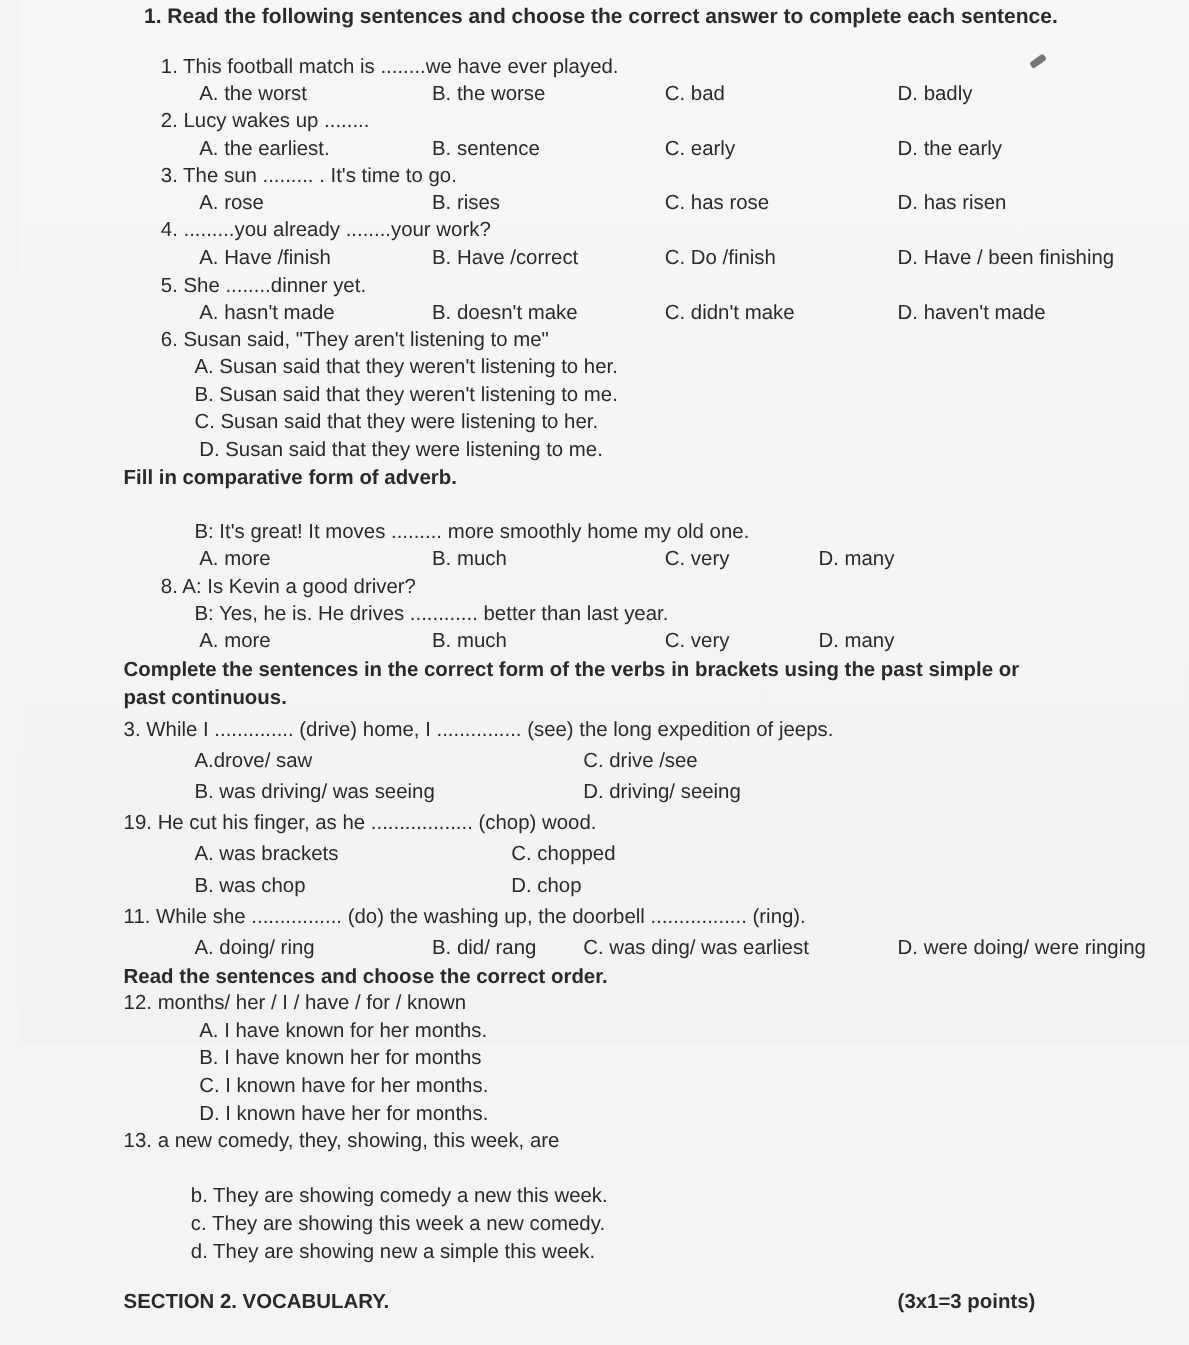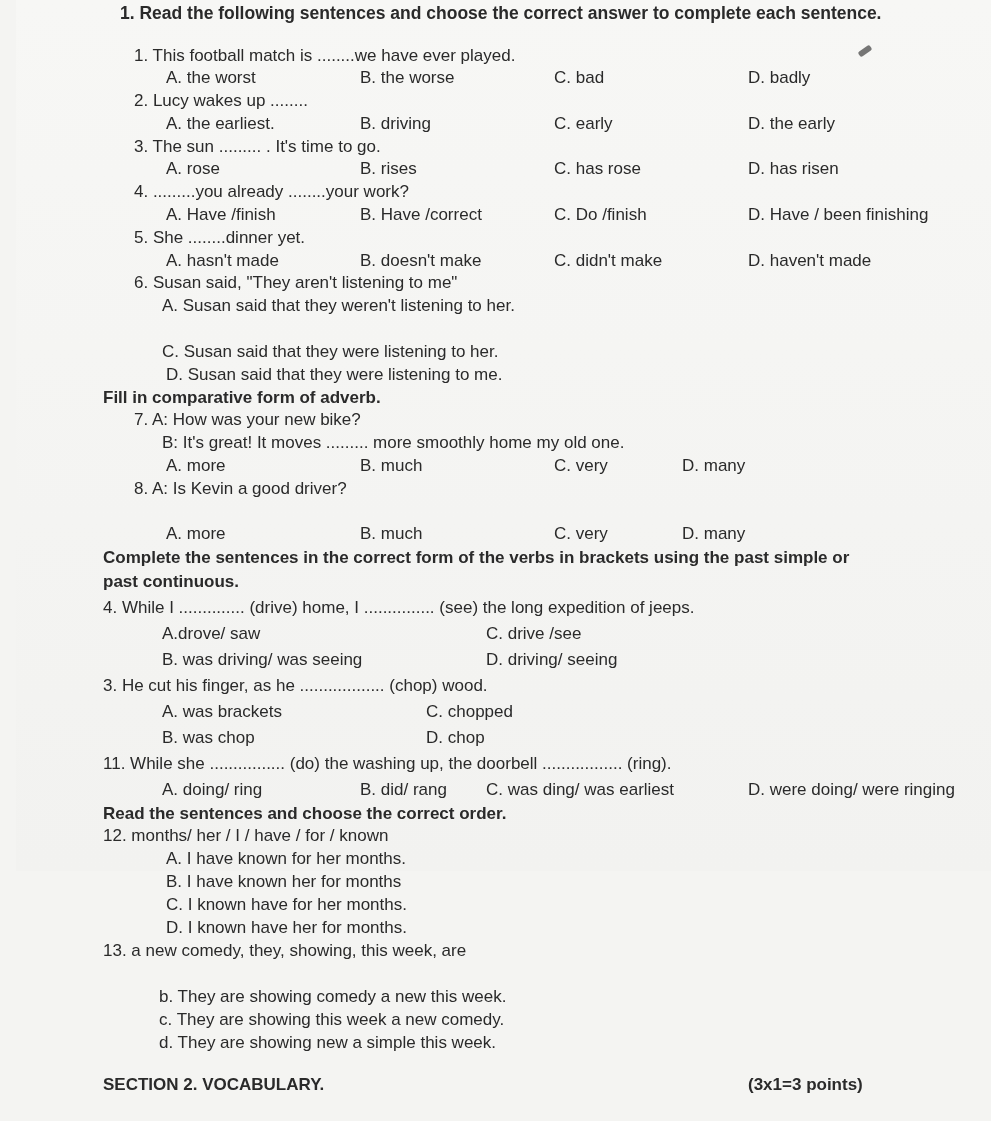--- a/index.html
+++ b/index.html
@@ -27,21 +27,21 @@
   <div class="ln b title" style="left:104px;top:3px">1. Read the following sentences and choose the correct answer to complete each sentence.</div>
 
   <div class="ln" style="left:118px;top:46px">1.  This football match is ........we have ever played.</div>
   <div class="ln" style="left:150px;top:68px">A.  the worst</div>
   <div class="ln" style="left:344px;top:68px">B. the worse</div>
   <div class="ln" style="left:538px;top:68px">C. bad</div>
   <div class="ln" style="left:732px;top:68px">D. badly</div>
 
   <div class="ln" style="left:118px;top:91px">2.  Lucy wakes up ........</div>
   <div class="ln" style="left:150px;top:114px">A. the earliest.</div>
-  <div class="ln" style="left:344px;top:114px">B. driving</div>
+  <div class="ln" style="left:344px;top:114px">B. sentence</div>
   <div class="ln" style="left:538px;top:114px">C. early</div>
   <div class="ln" style="left:732px;top:114px">D. the early</div>
 
   <div class="ln" style="left:118px;top:137px">3. The sun ......... . It's time to go.</div>
   <div class="ln" style="left:150px;top:159px">A. rose</div>
   <div class="ln" style="left:344px;top:159px">B. rises</div>
   <div class="ln" style="left:538px;top:159px">C. has rose</div>
   <div class="ln" style="left:732px;top:159px">D. has risen</div>
 
   <div class="ln" style="left:118px;top:182px">4. .........you already ........your work?</div>
@@ -51,48 +51,49 @@
   <div class="ln" style="left:732px;top:205px">D. Have / been finishing</div>
 
   <div class="ln" style="left:118px;top:228px">5. She ........dinner yet.</div>
   <div class="ln" style="left:150px;top:251px">A. hasn't made</div>
   <div class="ln" style="left:344px;top:251px">B. doesn't make</div>
   <div class="ln" style="left:538px;top:251px">C. didn't make</div>
   <div class="ln" style="left:732px;top:251px">D. haven't made</div>
 
   <div class="ln" style="left:118px;top:273px">6. Susan said, "They aren't listening to me"</div>
   <div class="ln" style="left:146px;top:296px">A. Susan said that they weren't listening to her.</div>
+  <div class="ln" style="left:146px;top:319px">B. Susan said that they weren't listening to me.</div>
   <div class="ln" style="left:146px;top:342px">C. Susan said that they were listening to her.</div>
   <div class="ln" style="left:150px;top:365px">D. Susan said that they were listening to me.</div>
 
   <div class="ln b" style="left:87px;top:388px">Fill in comparative form of adverb.</div>
 
-  <div class="ln" style="left:118px;top:410px">7. A: How was your new bike?</div>
   <div class="ln" style="left:146px;top:433px">B: It's great! It moves ......... more smoothly home my old one.</div>
   <div class="ln" style="left:150px;top:456px">A.  more</div>
   <div class="ln" style="left:344px;top:456px">B. much</div>
   <div class="ln" style="left:538px;top:456px">C. very</div>
   <div class="ln" style="left:666px;top:456px">D. many</div>
 
   <div class="ln" style="left:118px;top:479px">8. A: Is Kevin a good driver?</div>
+  <div class="ln" style="left:146px;top:502px">B: Yes, he is. He drives ............ better than last year.</div>
   <div class="ln" style="left:150px;top:524px">A.  more</div>
   <div class="ln" style="left:344px;top:524px">B. much</div>
   <div class="ln" style="left:538px;top:524px">C. very</div>
   <div class="ln" style="left:666px;top:524px">D. many</div>
 
   <div class="ln b" style="left:87px;top:548px">Complete the sentences in the correct form of the verbs in brackets using the past simple or</div>
   <div class="ln b" style="left:87px;top:572px">past continuous.</div>
 
-  <div class="ln" style="left:87px;top:598px">4. While I .............. (drive) home, I ............... (see) the long expedition of jeeps.</div>
+  <div class="ln" style="left:87px;top:598px">3. While I .............. (drive) home, I ............... (see) the long expedition of jeeps.</div>
   <div class="ln" style="left:146px;top:624px">A.drove/ saw</div>
   <div class="ln" style="left:470px;top:624px">C. drive /see</div>
   <div class="ln" style="left:146px;top:650px">B. was driving/ was seeing</div>
   <div class="ln" style="left:470px;top:650px">D. driving/ seeing</div>
 
-  <div class="ln" style="left:87px;top:676px">3. He cut his finger, as he .................. (chop) wood.</div>
+  <div class="ln" style="left:87px;top:676px">19. He cut his finger, as he .................. (chop) wood.</div>
   <div class="ln" style="left:146px;top:702px">A. was brackets</div>
   <div class="ln" style="left:410px;top:702px">C. chopped</div>
   <div class="ln" style="left:146px;top:728px">B. was chop</div>
   <div class="ln" style="left:410px;top:728px">D. chop</div>
 
   <div class="ln" style="left:87px;top:754px">11. While she ................ (do) the washing up, the doorbell ................. (ring).</div>
   <div class="ln" style="left:146px;top:780px">A. doing/ ring</div>
   <div class="ln" style="left:344px;top:780px">B. did/ rang</div>
   <div class="ln" style="left:470px;top:780px">C. was ding/ was earliest</div>
   <div class="ln" style="left:732px;top:780px">D. were doing/ were ringing</div>

